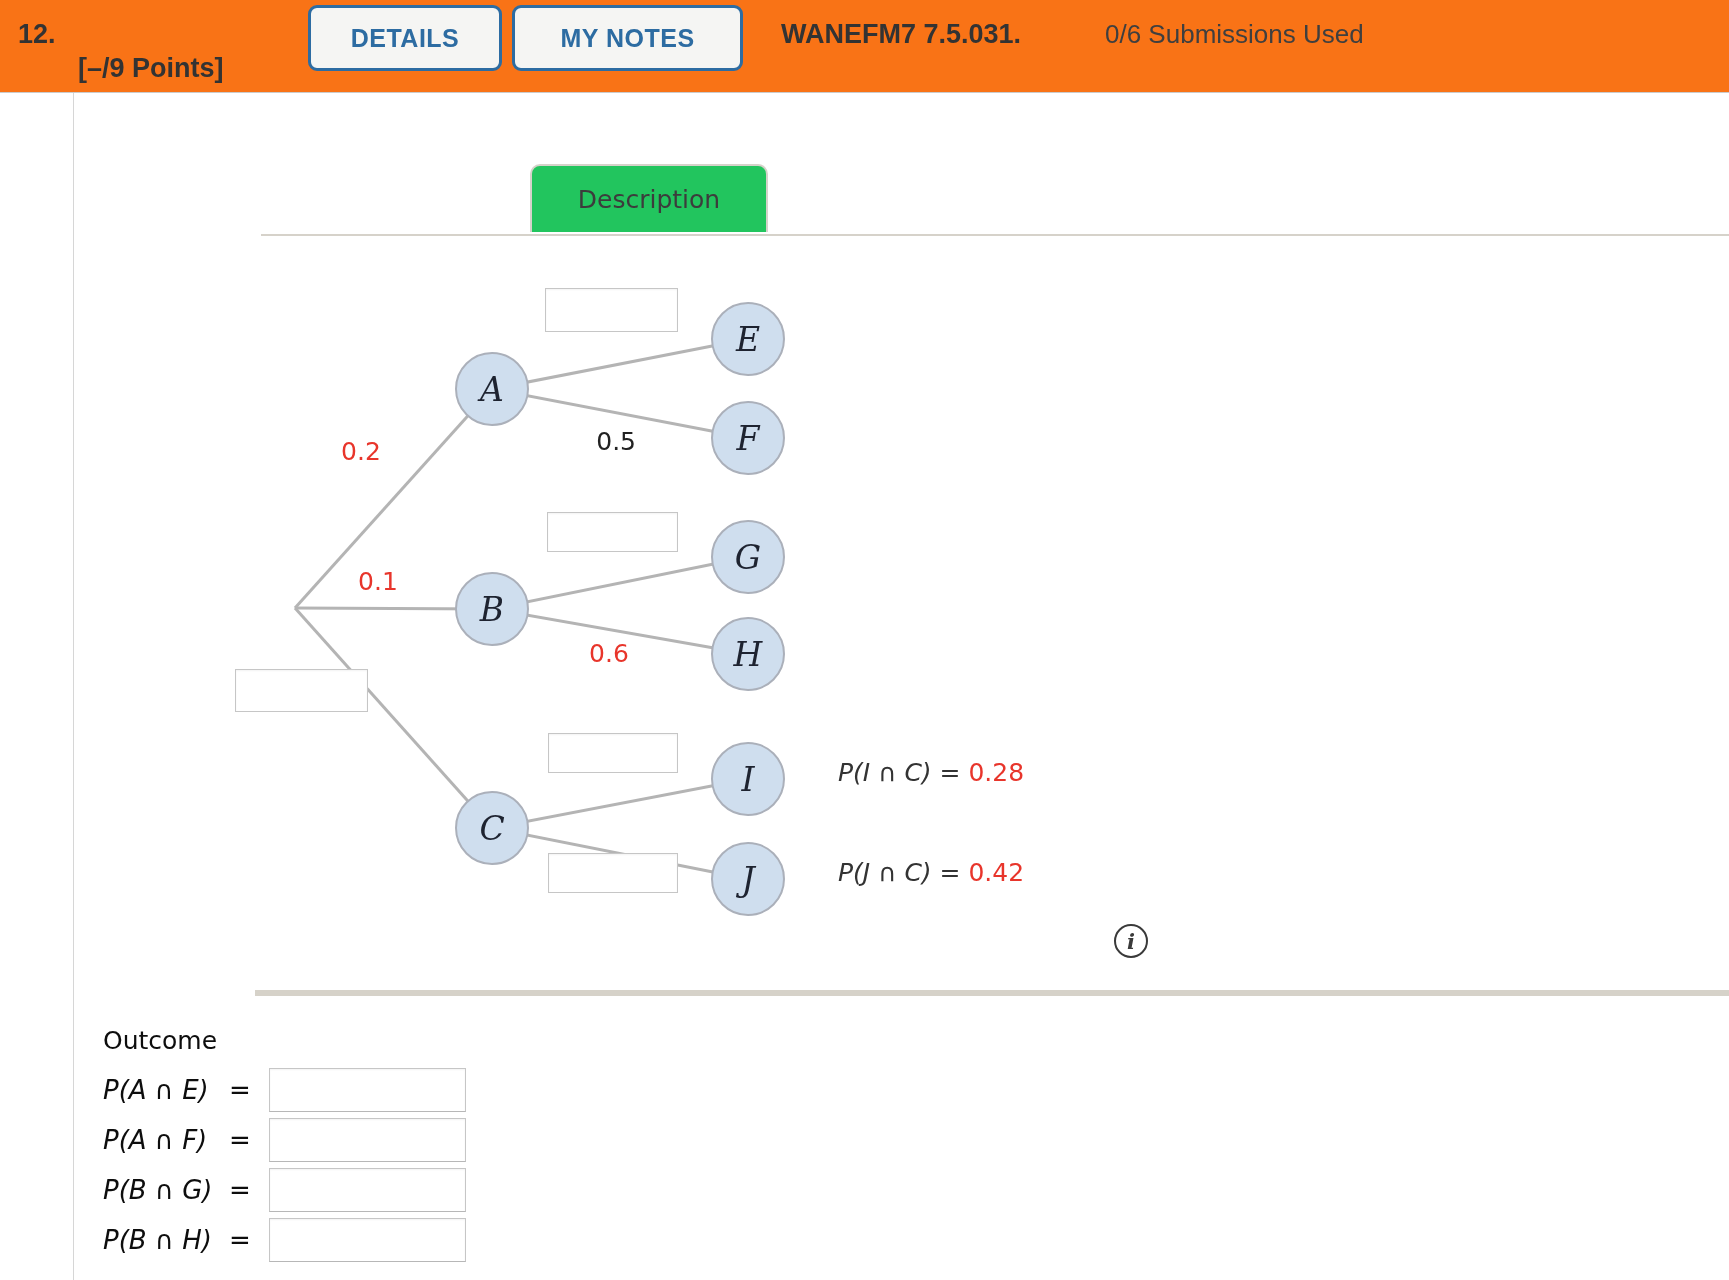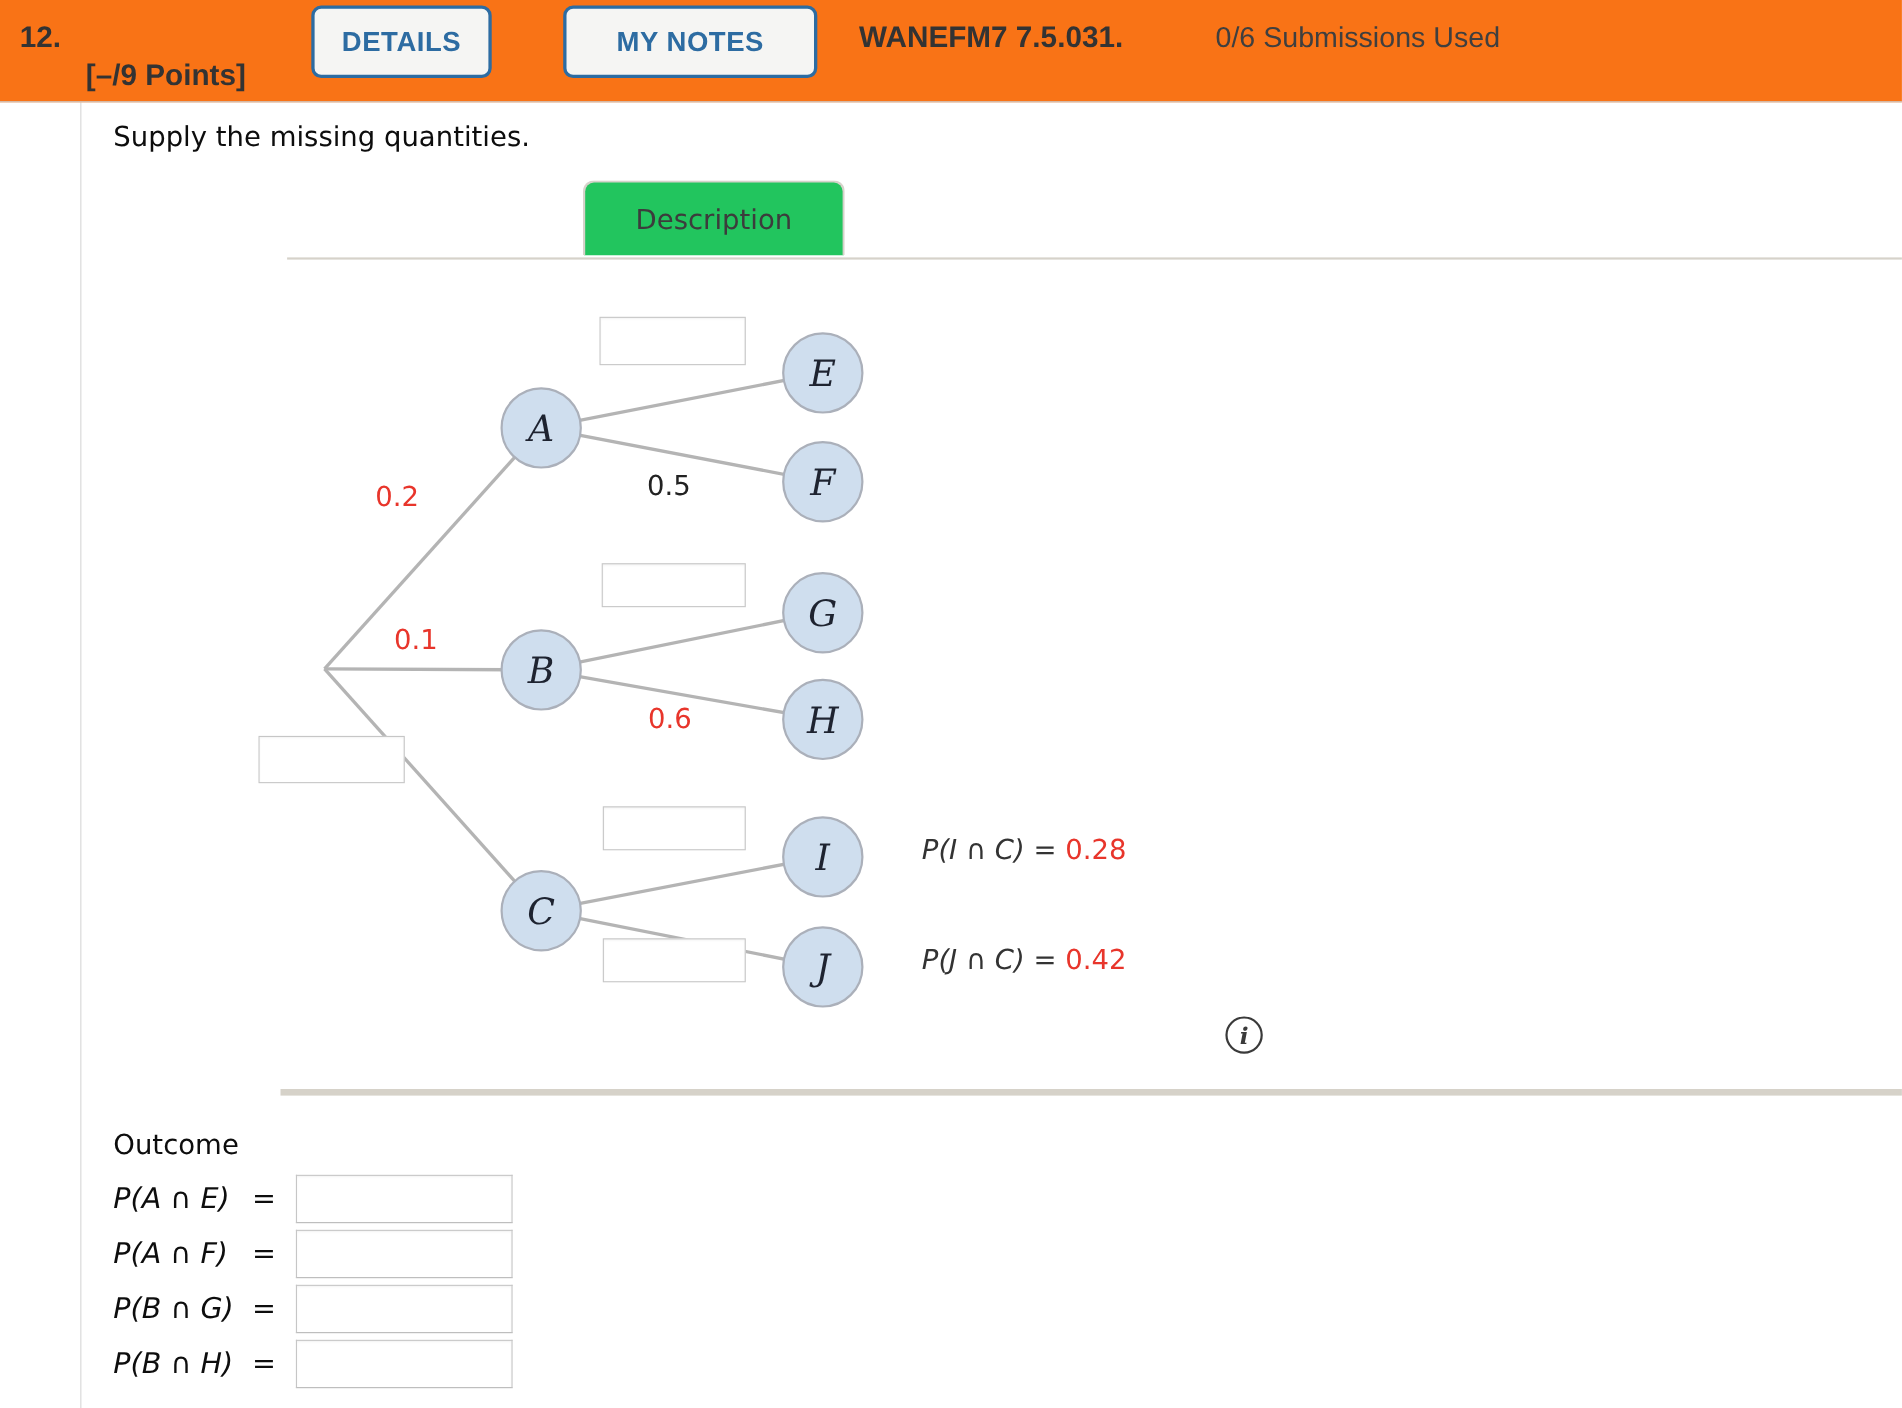--- a/index.html
+++ b/index.html
@@ -15,21 +15,21 @@
   }
   .htext{position:absolute; top:19px; font-size:27px; color:#333; white-space:nowrap;
          font-family:"Liberation Sans","DejaVu Sans",sans-serif;}
   .bold{font-weight:bold;}
   .hbtn{
     position:absolute; top:5px; height:66px; background:#f5f5f3;
     border:3px solid #2d6ca2; border-radius:9px; color:#2d6ca2;
     font-weight:bold; font-size:25px; letter-spacing:.5px;
     font-family:"Liberation Sans","DejaVu Sans",sans-serif; cursor:pointer;
   }
-  #btn-details{left:283px; width:164px;}
+  #btn-details{left:308px; width:194px;}
   #btn-mynotes{left:512px; width:231px;}
   
   .left-border{position:absolute; left:73px; top:93px; width:1px; height:1187px; background:#d6d6d6;}
   .prompt{position:absolute; left:103px; top:110px; font-size:25px; color:#0d0d0d;}
   
   .tab{
     position:absolute; top:164px; display:flex; align-items:center; justify-content:center;
     font-size:25px; color:#3c3c3c; border:2px solid #d6d2ca; border-bottom:none;
     border-radius:10px 10px 0 0; box-sizing:border-box; cursor:pointer;
   }
@@ -46,21 +46,21 @@
     font-size:33px; color:#1e2330; z-index:3;
   }
   .branch-input{
     position:absolute; background:#fff; border:1px solid #c6c6c6;
     box-sizing:border-box; z-index:2; font-size:22px; padding:2px 8px;
     box-shadow:inset 0 1px 2px rgba(0,0,0,.05); outline:none;
     font-family:"DejaVu Sans",sans-serif;
   }
   .tree-label{position:absolute; font-size:25px; z-index:2; text-align:center; width:56px; white-space:nowrap;}
   .red{color:#e8352b;}
-  .dark{color:#222;}
+  .dark{color:#222;text-align:right;}
   .equation{position:absolute; font-size:25px; color:#333; z-index:2; white-space:nowrap;}
   .equation .lhs{font-style:italic;}
   .equation .val{color:#e8352b;}
   .info-icon{
     position:absolute; left:1114px; top:924px; width:34px; height:34px;
     border:2.5px solid #3a3a3a; border-radius:50%; box-sizing:border-box;
     display:flex; align-items:center; justify-content:center;
     font-family:"DejaVu Serif","Liberation Serif",serif; font-style:italic; font-weight:bold;
     font-size:21px; color:#3a3a3a; cursor:pointer; z-index:4; background:#fff;
   }
@@ -86,21 +86,20 @@
     <span class="htext bold" style="left:18px;">12.</span>
     <span class="htext bold" style="left:78px;margin-top:34px;">[–/9 Points]</span>
     <button class="hbtn" id="btn-details">DETAILS</button>
     <button class="hbtn" id="btn-mynotes">MY NOTES</button>
     <span class="htext bold" style="left:781px;">WANEFM7 7.5.031.</span>
     <span class="htext" style="left:1105px; font-size:26px; color:#3f3f3f;">0/6 Submissions Used</span>
   </div>
 
   <div class="left-border"></div>
 
-  <div class="prompt">Supply the missing quantities.</div>
 
   <div class="tab" id="tab-description">
     <span>Description</span>
   </div>
   <div class="tab-baseline"></div>
 
   <svg class="tree-svg" width="1729" height="1280">
     <g stroke="#b4b4b4" stroke-width="3">
       <line x1="295" y1="608" x2="492" y2="389"></line>
       <line x1="295" y1="608" x2="492" y2="609"></line>

